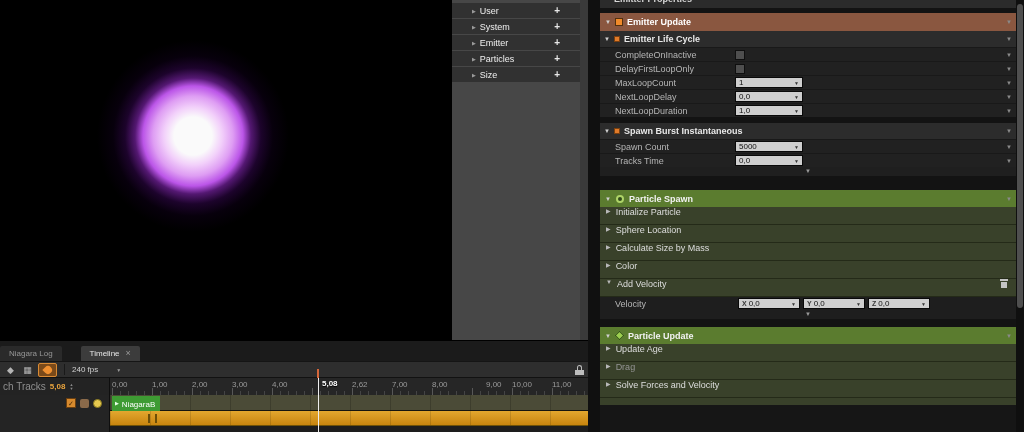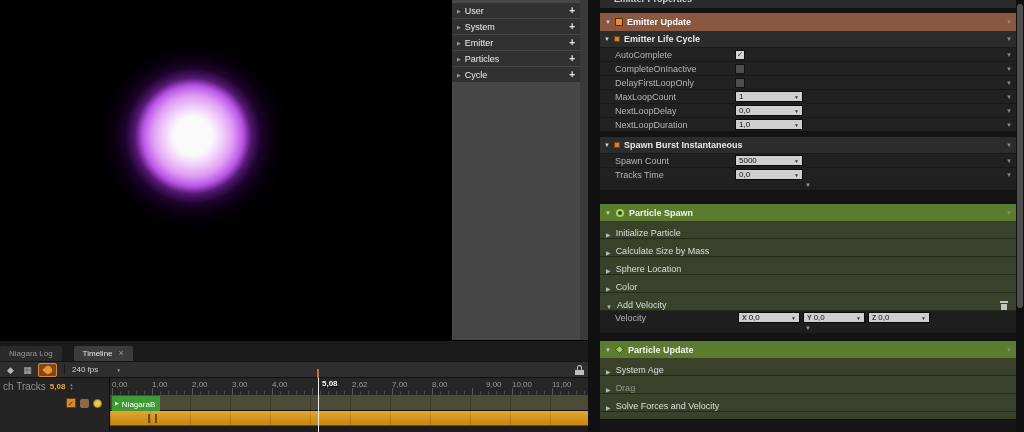--- a/index.html
+++ b/index.html
@@ -12,21 +12,21 @@
   .viewport{left:0;top:0;width:452px;height:341px;background:#000}
   .particle{position:absolute;inset:0;
     background:radial-gradient(circle at 193px 136px,
       rgba(255,255,255,.98) 0 19px,#f2d0fa 29px,#de9df3 40px,#bb55e8 50px,
       rgba(140,40,190,.60) 58px,rgba(95,12,145,.30) 68px,rgba(60,0,100,.12) 80px,transparent 96px)}
 
   
   .params{left:452px;top:0;width:136px;height:346px;background:#474747;padding:3px 8px 0 0}
   .params-scroll{position:absolute;right:0;top:0;width:8px;height:100%;background:#3a3a3a}
   .param-row{height:15px;background:#313131;margin-bottom:1px;display:flex;align-items:center;
-             padding:0 5px;gap:4px}
+             padding:0 20px;gap:4px}
   .pexp{font-size:5px;color:#9a9a9a}
   .pname{flex:1;color:#efefef}
   .pplus{color:#e8e8e8;font-weight:bold;font-size:10px;line-height:10px}
 
   
   .midgap{left:588px;top:0;width:12px;height:432px;background:#101010}
 
   
   .stack{left:600px;top:0;width:416px;height:432px;background:#161616}
   .sliver{height:8px;background:#2b2b2b;overflow:hidden;position:relative}
@@ -49,21 +49,21 @@
   .chk{font-size:8px;line-height:1;color:#24442a}
   .field{width:68px;height:11px;background:#cfcfcf;border:1px solid #090909;display:flex;
          align-items:center;padding:0 3px}
   .fval{font-size:8px;color:#101010;flex:1}
   .fcaret{font-size:5px;color:#333}
   .chevrow{height:9px;background:#1f1f1f;text-align:center;font-size:6px;line-height:8px;color:#999}
   .ghdr{height:17px;display:flex;align-items:center;gap:5px;padding:0 5px;position:relative;
         font-weight:bold;color:#f2f2f2;background:#5b7c2f}
   .gicon{width:8px;height:8px;border-radius:50%;background:#2f4a1a;border:2px solid #aed468}
   .uicon{width:7px;height:7px;background:#9ccf4f;transform:rotate(45deg);border:1px solid #33511a}
-  .mrow{height:18px;background:#39412a;border-bottom:1px solid #242a18;display:flex;align-items:flex-end;
+  .mrow{height:18px;background:#39412a;border-bottom:1px solid #242a18;display:flex;align-items:flex-start;
         gap:5px;padding:0 6px;color:#dedede;position:relative}
   .mexp{font-size:6px;color:#b8b8b8}
   .dim{color:#949494}
   .spacer{flex:1}
   .trash-icon{display:flex;flex-direction:column;align-items:center;margin-right:2px}
   .tlid{width:8px;height:2px;background:#c4c4c4;margin-bottom:1px}
   .tbody{width:6px;height:6px;background:#c4c4c4}
   .vrow{height:13px;background:#1e1e1e;display:flex;align-items:center;padding-left:15px;gap:3px;color:#b5b5b5}
   .vfield{width:62px;height:11px;background:#cfcfcf;border:1px solid #090909;display:flex;
           align-items:center;padding:0 3px;gap:2px}
@@ -71,21 +71,21 @@
   .partial{height:7px;overflow:hidden;border-bottom:none}
 
   
   .vscroll{left:1016px;top:0;width:8px;height:432px;background:#0f0f0f}
   .vthumb{position:absolute;left:1px;top:4px;width:6px;height:304px;background:#4f4f4f;border-radius:3px}
 
   
   .bottom{left:0;top:340px;width:588px;height:92px;background:#1b1b1b;border-top:1px solid #000}
   .tabstrip{position:absolute;left:0;top:5px;height:15px;display:flex;align-items:flex-end}
   .tab{height:15px;display:flex;align-items:center;gap:6px;padding:0 9px;background:#2a2a2a;
-       color:#969696;font-size:8px;border-radius:2px 2px 0 0;margin-right:12px}
+       color:#969696;font-size:8px;border-radius:2px 2px 0 0;margin-right:19px}
   .tab.active{background:#3c3c3c;color:#e6e6e6}
   .tclose{font-size:9px;color:#9a9a9a;line-height:1}
   .toolbar{position:absolute;left:0;top:20px;width:588px;height:17px;background:#2e2e2e;
            border-top:1px solid #151515;border-bottom:1px solid #121212;display:flex;
            align-items:center;padding:0 4px;gap:4px}
   .tbicon{width:13px;height:13px;display:flex;align-items:center;justify-content:center;
           color:#b5b5b5;font-size:9px}
   .niagara-btn{width:19px;height:14px;background:#7a4a1a;border:1px solid #d98a33;border-radius:2px;
                display:flex;align-items:center;justify-content:center}
   .niagara-glyph{width:8px;height:8px;background:#f09030;border-radius:50% 50% 50% 0;transform:rotate(45deg)}
@@ -159,21 +159,21 @@
       <span class="pname">Emitter</span>
       <span class="pplus">+</span>
     </div>
     <div class="param-row">
       <span class="pexp">▶</span>
       <span class="pname">Particles</span>
       <span class="pplus">+</span>
     </div>
     <div class="param-row">
       <span class="pexp">▶</span>
-      <span class="pname">Cycle</span>
+      <span class="pname">Size</span>
       <span class="pplus">+</span>
     </div>
     <div class="params-scroll"></div>
   </div>
 
   <div class="abs midgap"></div>
 
   <div class="abs stack">
 
     <div class="sliver">
@@ -192,27 +192,20 @@
     </div>
 
     <div class="sec">
       <span class="hexp">▼</span>
       <span class="sec-icon"></span>
       <span>Emitter Life Cycle</span>
       <span class="rowdd">▼</span>
     </div>
 
     <div class="prow">
-      <span class="plabel">AutoComplete</span>
-      <span class="checkbox checked">
-          <span class="chk">✓</span>
-        </span>
-      <span class="rowdd">▼</span>
-    </div>
-    <div class="prow">
       <span class="plabel">CompleteOnInactive</span>
       <span class="checkbox"></span>
       <span class="rowdd">▼</span>
     </div>
     <div class="prow">
       <span class="plabel">DelayFirstLoopOnly</span>
       <span class="checkbox"></span>
       <span class="rowdd">▼</span>
     </div>
     <div class="prow">
@@ -275,25 +268,25 @@
       <span class="gicon"></span>
       <span>Particle Spawn</span>
       <span class="rowdd">▼</span>
     </div>
     <div class="mrow">
       <span class="mexp">▶</span>
       <span>Initialize Particle</span>
     </div>
     <div class="mrow">
       <span class="mexp">▶</span>
+      <span>Sphere Location</span>
+    </div>
+    <div class="mrow">
+      <span class="mexp">▶</span>
       <span>Calculate Size by Mass</span>
-    </div>
-    <div class="mrow">
-      <span class="mexp">▶</span>
-      <span>Sphere Location</span>
     </div>
     <div class="mrow">
       <span class="mexp">▶</span>
       <span>Color</span>
     </div>
     <div class="mrow">
       <span class="mexp">▼</span>
       <span>Add Velocity</span>
       <span class="spacer"></span>
       <span class="trash-icon">
@@ -326,21 +319,21 @@
     <div class="gap" style="height:8px"></div>
 
     <div class="ghdr">
       <span class="hexp">▼</span>
       <span class="uicon"></span>
       <span>Particle Update</span>
       <span class="rowdd">▼</span>
     </div>
     <div class="mrow">
       <span class="mexp">▶</span>
-      <span>System Age</span>
+      <span>Update Age</span>
     </div>
     <div class="mrow">
       <span class="mexp">▶</span>
       <span class="dim">Drag</span>
     </div>
     <div class="mrow">
       <span class="mexp">▶</span>
       <span>Solve Forces and Velocity</span>
     </div>
     <div class="mrow partial"></div>

